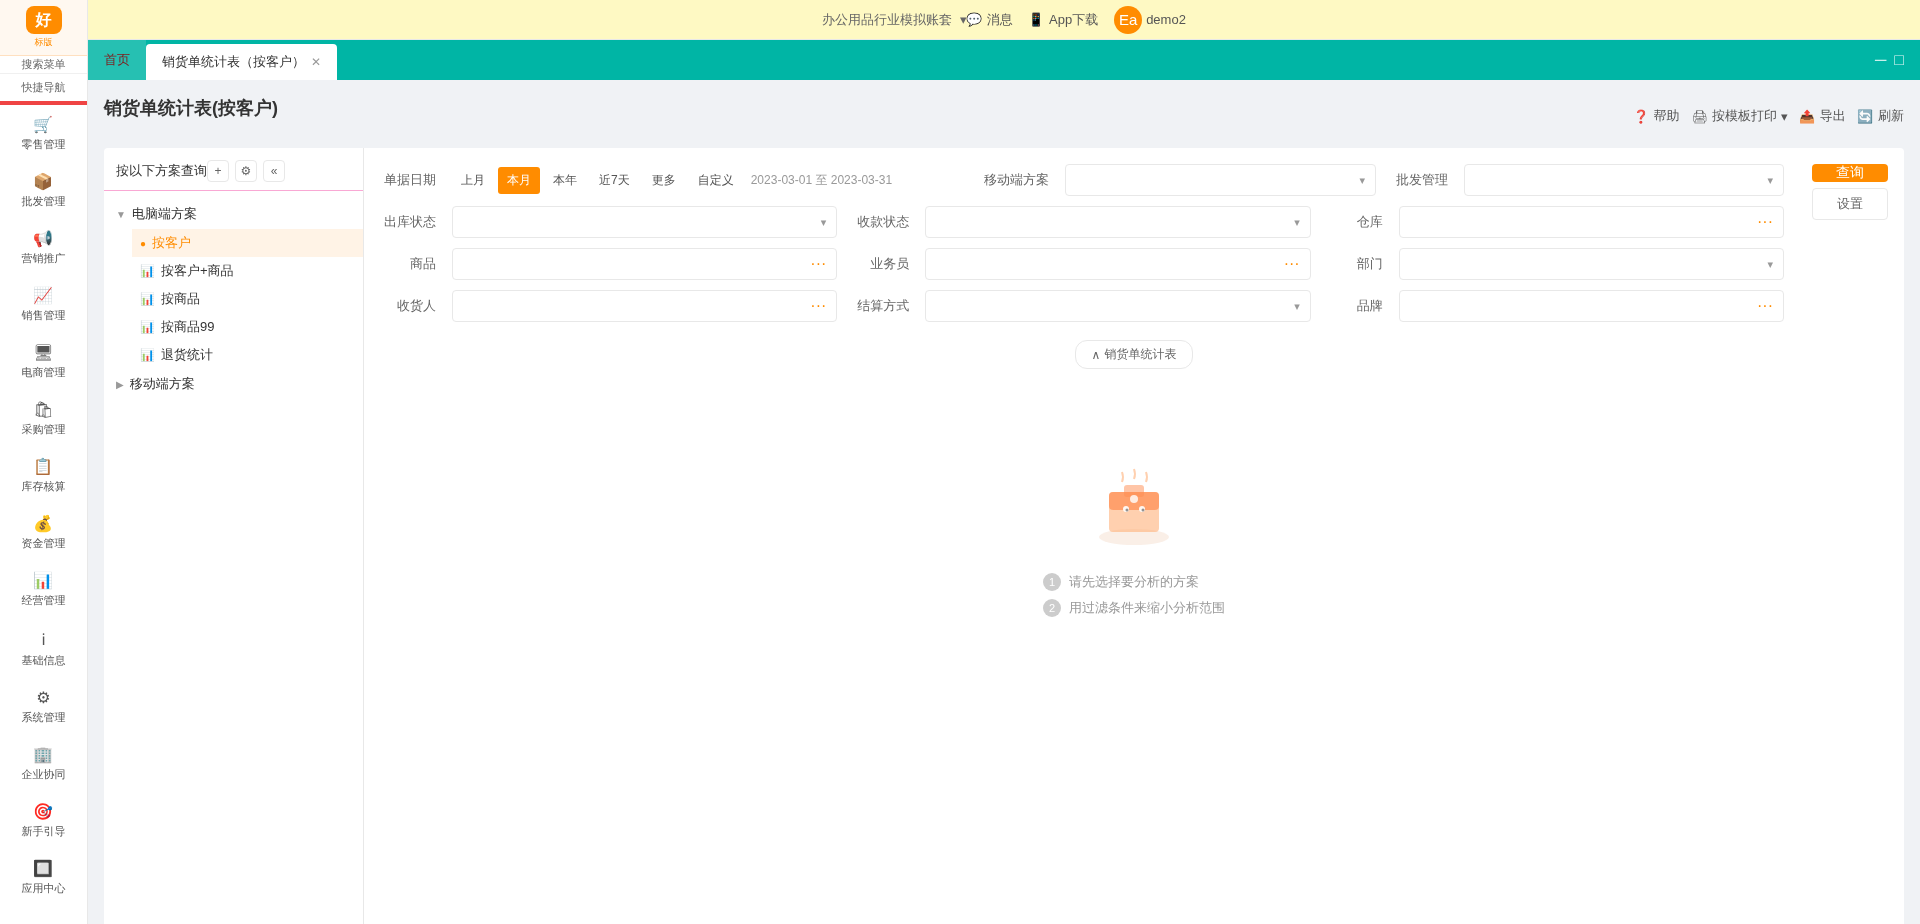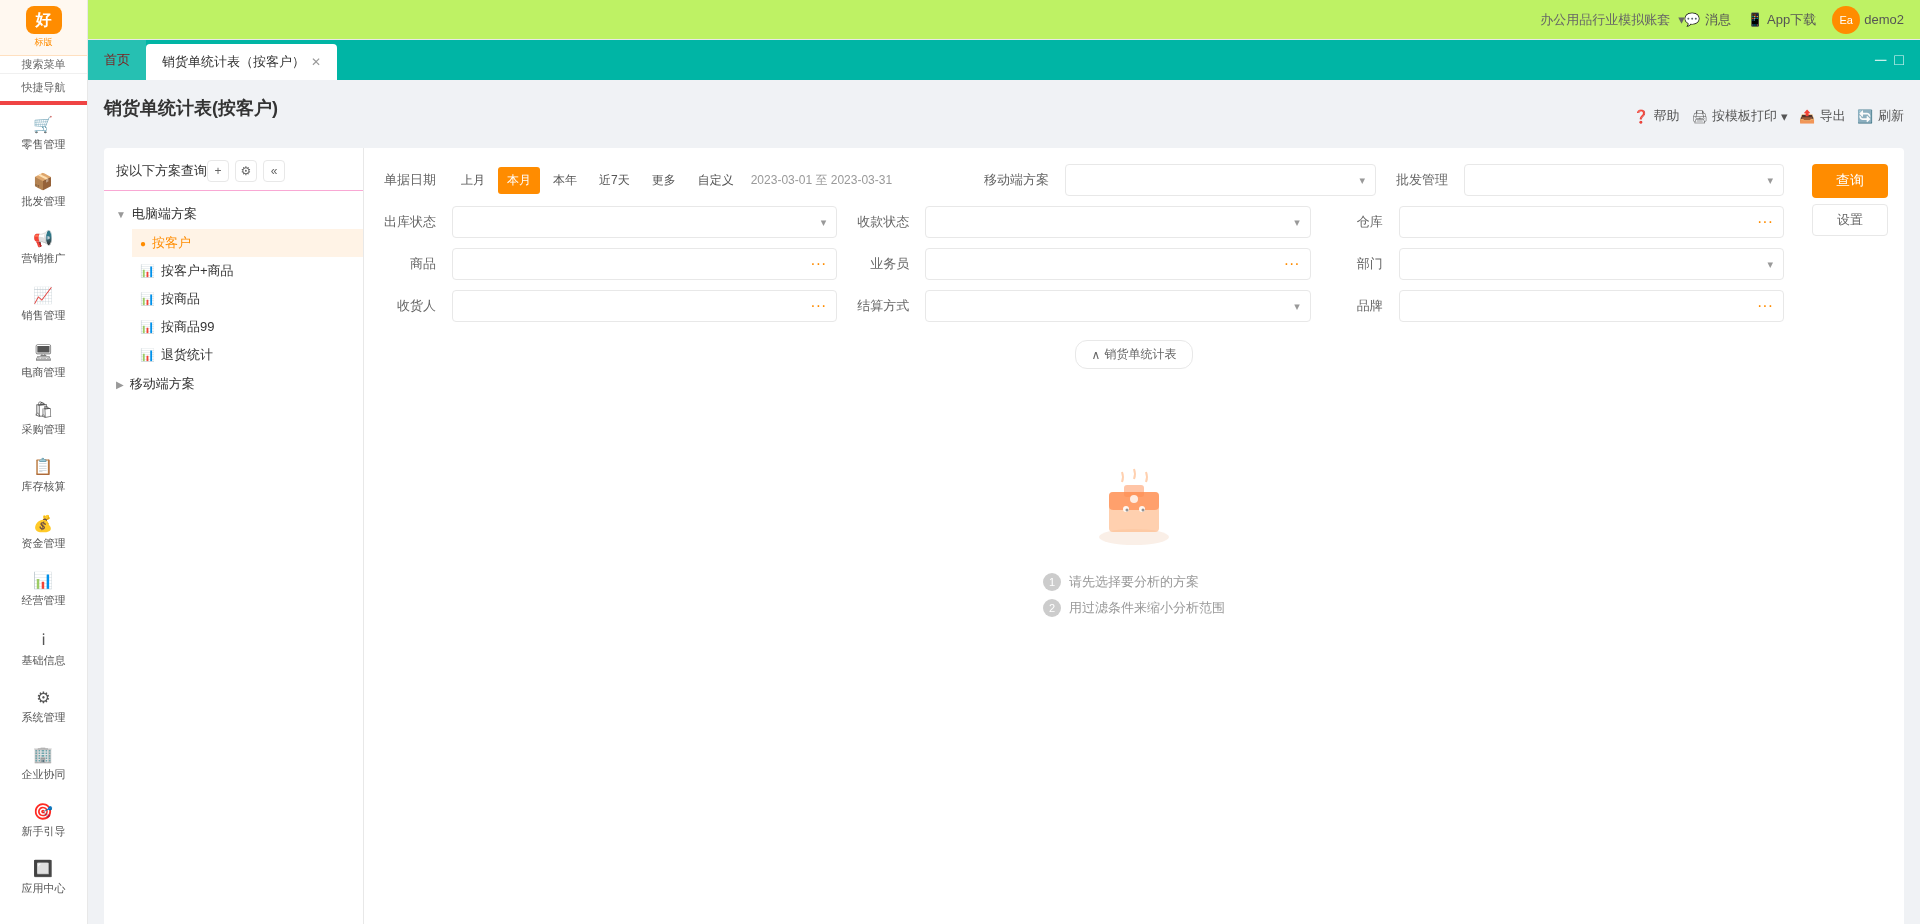--- a/index.html
+++ b/index.html
@@ -9,25 +9,25 @@
     .sidebar { width: 88px; background: #fff; position: fixed; left: 0; top: 0; bottom: 0; display: flex; flex-direction: column; align-items: center; border-right: 1px solid #e8e8e8; z-index: 100; }
     .sidebar-logo { width: 100%; height: 56px; display: flex; align-items: center; justify-content: center; background: #fff8f0; border-bottom: 1px solid #ffe0c0; flex-direction: column; padding: 6px; }
     .logo-icon { width: 36px; height: 36px; background: #ff8c00; border-radius: 8px; display: flex; align-items: center; justify-content: center; color: white; font-size: 16px; font-weight: bold; }
     .logo-text { font-size: 9px; color: #ff8c00; margin-top: 2px; }
     .sidebar-search { width: 100%; padding: 1px 6px; font-size: 11px; color: #666; text-align: center; cursor: pointer; border-bottom: 1px solid #f0f0f0; }
     .sidebar-nav { width: 100%; padding: 6px 0; font-size: 11px; color: #666; text-align: center; cursor: pointer; border-bottom: 4px solid #ef4444; }
     .sidebar-menu-item { width: 100%; padding: 10px 4px; font-size: 11px; color: #555; text-align: center; cursor: pointer; display: flex; flex-direction: column; align-items: center; gap: 3px; }
     .sidebar-menu-item .menu-icon { font-size: 16px; }
 
     
-    .header { position: fixed; top: 0; left: 88px; right: 0; height: 40px; background: #bef264; display: flex; align-items: center; justify-content: flex-end; padding: 0 16px; border-bottom: 1px solid #e8e8e8; z-index: 99; }
+    .header { position: fixed; top: 0; left: 88px; right: 0; height: 40px; background: #fef9c3; display: flex; align-items: center; justify-content: center; padding: 0 16px; border-bottom: 1px solid #e8e8e8; z-index: 99; }
     .header-left { display: flex; align-items: center; gap: 8px; color: #666; font-size: 13px; }
     .header-right { display: flex; align-items: center; gap: 16px; font-size: 13px; color: #555; }
     .header-right-item { display: flex; align-items: center; gap: 4px; cursor: pointer; }
-    .user-avatar { width: 28px; height: 28px; border-radius: 50%; background: #ff8c00; display: flex; align-items: center; justify-content: center; color: white; font-size: 11px; }
+    .user-avatar { width: 28px; height: 28px; border-radius: 50%; background: #ff8c00; display: flex; align-items: center; justify-content: center; color: white; font-size: 15px; }
 
     
     .tabbar { position: fixed; top: 40px; left: 88px; right: 0; height: 40px; background: #00b5a5; display: flex; align-items: center; z-index: 98; }
     .tab { height: 100%; display: flex; align-items: center; padding: 0 16px; cursor: pointer; color: rgba(255,255,255,0.85); font-size: 13px; gap: 6px; position: relative; }
     .tab.home { background: rgba(255,255,255,0.15); color: #7f1d1d; }
     .tab.active { background: white; color: #333; border-radius: 4px 4px 0 0; margin-top: 4px; height: calc(100% - 4px); }
     .tab-close { color: #999; font-size: 12px; cursor: pointer; }
     .tab-actions { margin-left: auto; display: flex; align-items: center; gap: 8px; padding-right: 16px; color: white; }
     .tab-action-btn { color: rgba(255,255,255,0.85); cursor: pointer; font-size: 16px; }
 
@@ -53,21 +53,21 @@
     .right-panel { flex: 1; padding: 16px; }
     .filter-row { display: flex; align-items: center; gap: 16px; }
     .filter-item { display: flex; align-items: center; gap: 16px; flex: 1; }
     .filter-label { font-size: 13px; color: #666; white-space: nowrap; min-width: 56px; text-align: right; }
     .filter-control { flex: 1; border: 1px solid #e8e8e8; border-radius: 4px; padding: 6px 10px; font-size: 13px; display: flex; align-items: center; justify-content: space-between; cursor: pointer; background: white; min-height: 32px; color: #333; }
     .date-btn { padding: 4px 8px; border-radius: 3px; cursor: pointer; font-size: 12px; color: #555; border: 1px solid transparent; }
     .date-btn.active { background: #ff8c00; color: white; border-radius: 3px; }
     .date-range { font-size: 12px; color: #999; margin-left: 4px; }
 
     
-    .btn-query { background: #ff8c00; color: white; border: none; padding: 8px 24px; border-radius: 4px; cursor: pointer; font-size: 14px; font-weight: 500; }
+    .btn-query { background: #ff8c00; color: white; border: none; padding: 0 24px; border-radius: 4px; cursor: pointer; font-size: 14px; font-weight: 500; }
     .btn-settings { background: white; color: #666; border: 1px solid #e8e8e8; padding: 6px 16px; border-radius: 4px; cursor: pointer; font-size: 13px; }
     .action-buttons { display: flex; flex-direction: column; gap: 6px; margin-left: 16px; }
 
     
     .collapse-bar { display: flex; justify-content: center; margin: 8px 0; }
     .collapse-btn { display: flex; align-items: center; gap: 4px; padding: 5px 16px; background: white; border: 1px solid #e8e8e8; border-radius: 12px; cursor: pointer; font-size: 12px; color: #666; }
 
     
     .empty-state { display: flex; flex-direction: column; align-items: center; justify-content: center; padding: 80px 0; gap: 16px; }
     .empty-icon { width: 100px; height: 100px; position: relative; }

